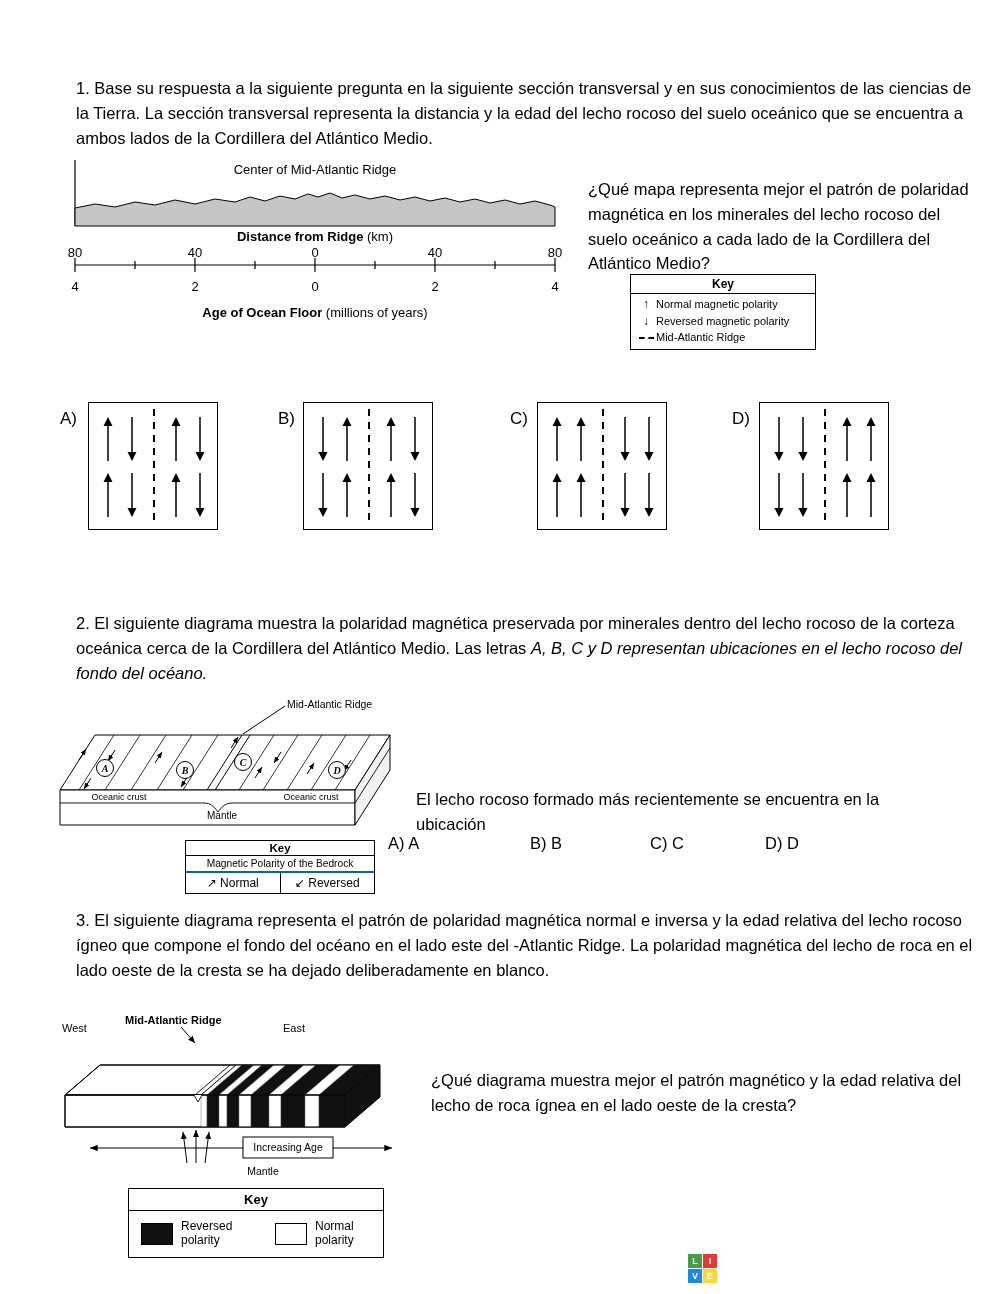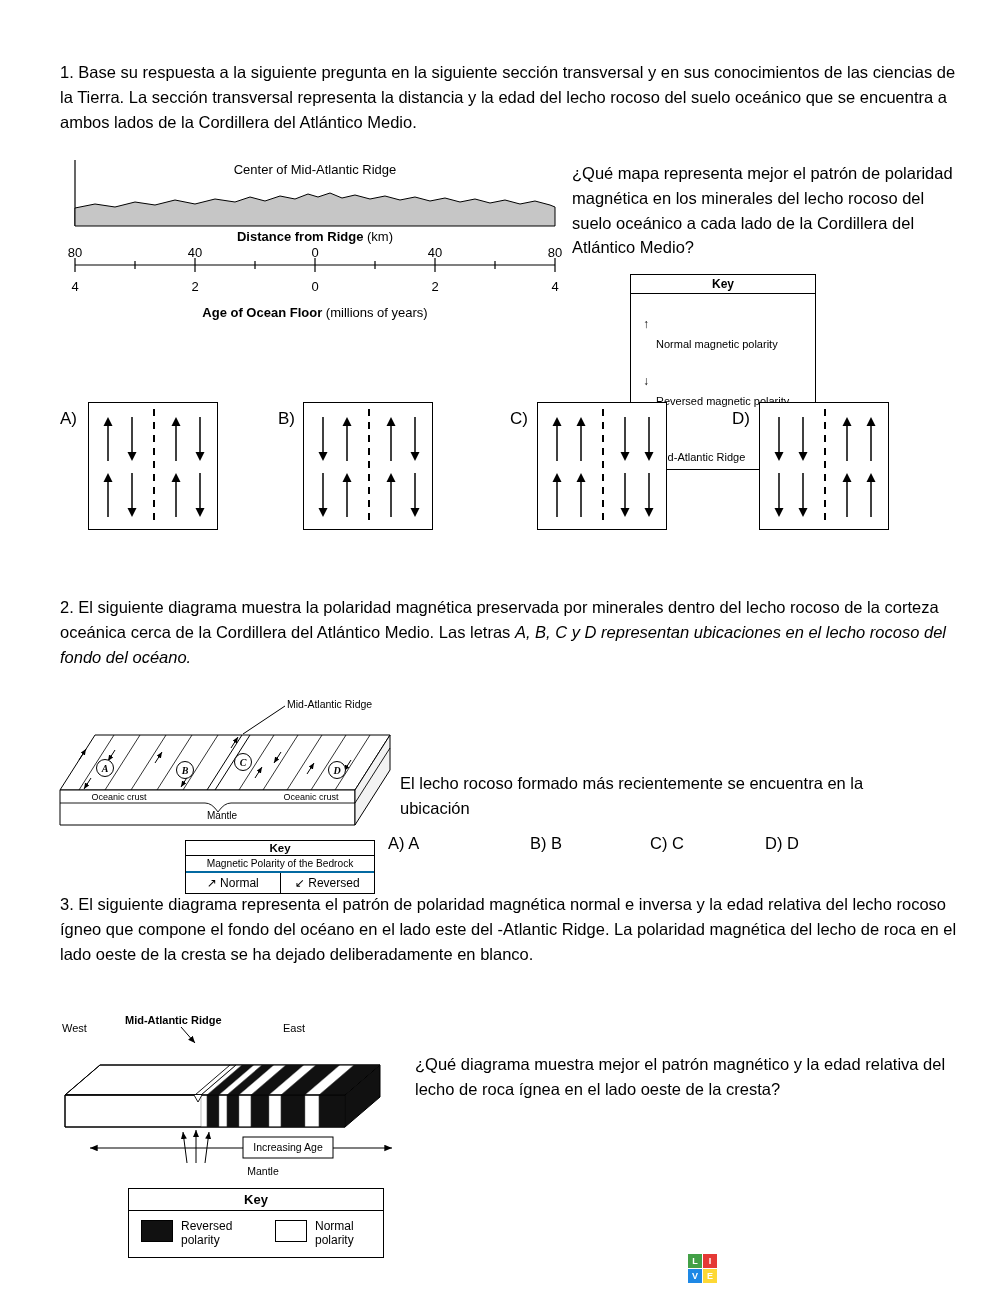--- a/index.html
+++ b/index.html
@@ -1,38 +1,38 @@
 <!DOCTYPE html>
 <html><head>
 <meta charset="utf-8">
 <style>
   html,body{margin:0;padding:0;background:#fff;}
   .page{position:relative;width:1000px;height:1294px;background:#fff;font-family:"Liberation Sans",sans-serif;color:#000;overflow:hidden;}
-  .abs{position:absolute;margin:0;}
+  .abs{position:absolute;margin:16px;}
   .q-text{font-size:16.5px;line-height:1.5;}
   .svg-abs{position:absolute;}
   .opt-label{position:absolute;font-size:17px;}
   .opt-box{position:absolute;width:130px;height:128px;border:1.6px solid #000;box-sizing:border-box;background:#fff;}
   .keybox{position:absolute;border:1px solid #000;background:#fff;box-sizing:border-box;}
   .kb1{width:186px;padding-bottom:3px;}
   .kb1-title{font-weight:bold;font-size:12px;text-align:center;border-bottom:1px solid #000;padding:2px 0;margin-bottom:2px;}
   .kb1-row{display:flex;align-items:center;padding:1px 5px;}
   .kb1-sym{width:20px;text-align:center;font-size:12px;line-height:14px;flex:0 0 auto;}
   .dashline{display:inline-block;width:15px;border-top:2px dashed #000;vertical-align:middle;}
-  .kb1-lbl{font-size:11px;line-height:14.5px;margin-top:40px;}
+  .kb1-lbl{font-size:11px;line-height:14.5px;}
   .kb2{width:190px;text-align:center;}
   .kb2-title{font-weight:bold;border-bottom:1px solid #000;padding:1px 0;font-size:11.5px;}
   .kb2-sub{border-bottom:2px solid #0369a1;padding:2px 0;font-size:10.2px;}
   .kb2-cells{display:flex;}
   .kb2-cell{flex:1;padding:3px 0;font-size:12px;}
   .kb2-cell + .kb2-cell{border-left:1px solid #000;}
   .kb3{width:256px;}
   .kb3-title{font-weight:bold;text-align:center;font-size:13px;border-bottom:1px solid #000;padding:3px 0;}
   .kb3-body{display:flex;padding:9px 12px;gap:22px;}
-  .kb3-entry{display:flex;align-items:flex-start;gap:8px;}
+  .kb3-entry{display:flex;align-items:center;gap:8px;}
   .swatch{width:30px;height:20px;border:1px solid #000;flex:0 0 auto;}
   .swatch.black{background:#111;}
   .swatch.white{background:#fff;}
   .kb3-lbl{font-size:12px;line-height:1.15;width:72px;text-align:left;}
   .options2{position:absolute;font-size:16.5px;}
   .logo{position:absolute;display:flex;align-items:center;gap:6px;}
   .logo-grid{display:grid;grid-template-columns:14px 14px;grid-template-rows:14px 14px;gap:1px;}
   .logo-sq{width:14px;height:14px;display:flex;align-items:center;justify-content:center;color:#fff;font-size:9px;font-weight:bold;}
   .sq-l{background:#43a047}.sq-i{background:#e53935}.sq-v{background:#1e88e5}.sq-e{background:#fdd835}
   .logo-text{font-size:26px;font-weight:bold;color:#14365c;letter-spacing:0.5px;}

